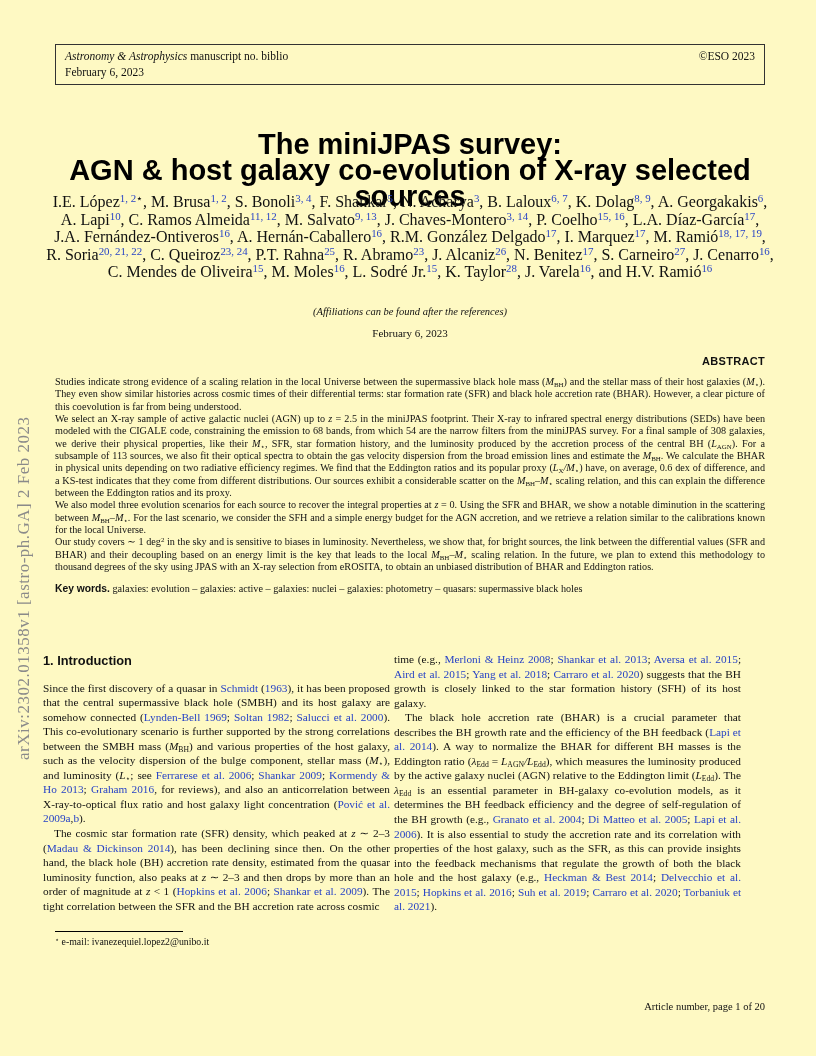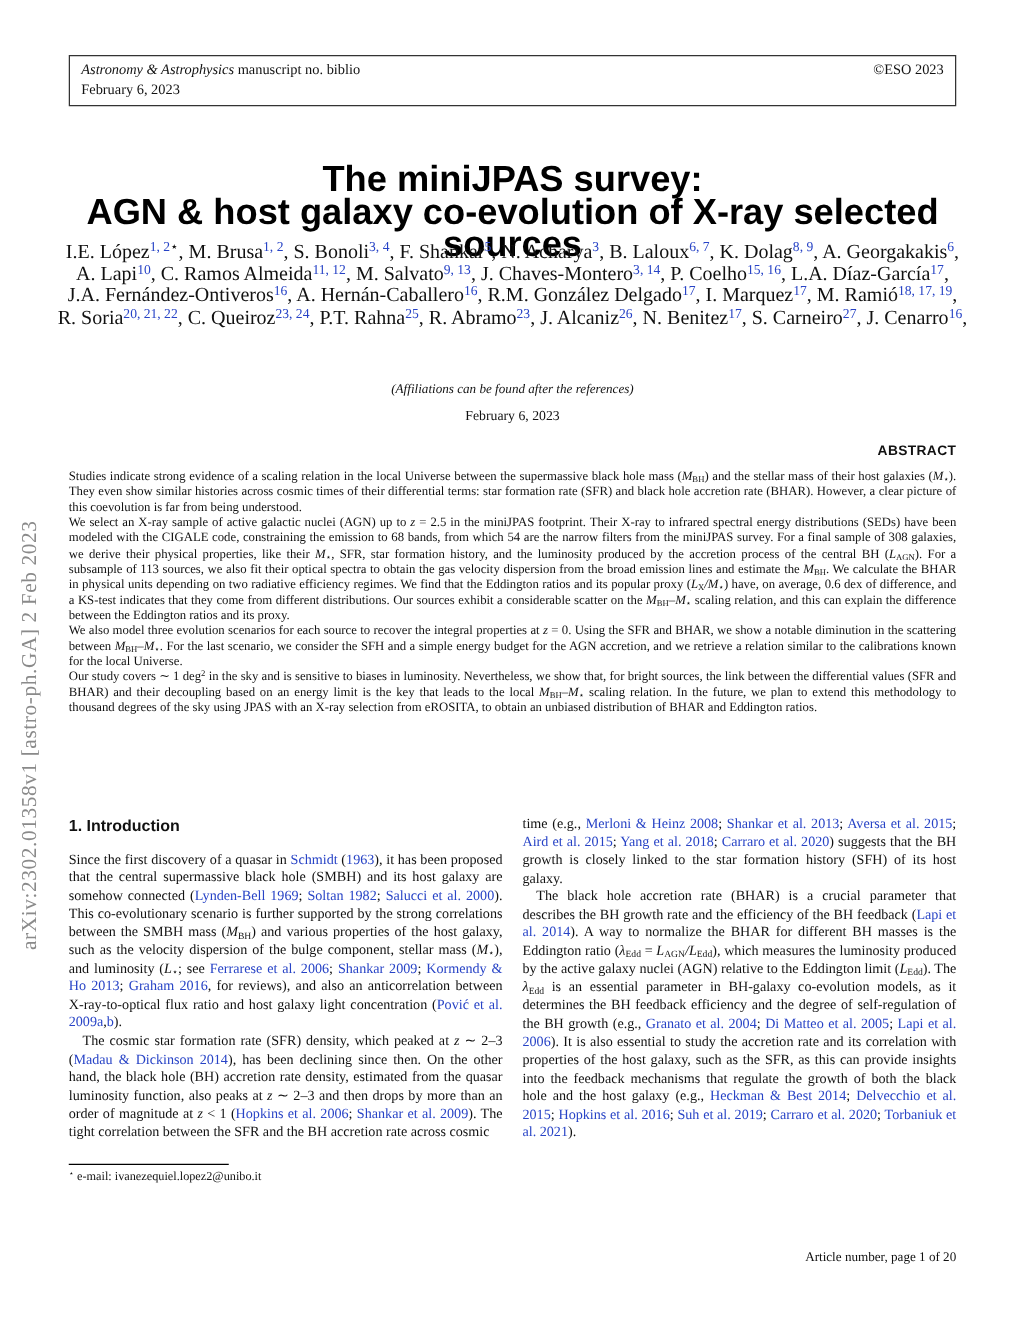--- a/index.html
+++ b/index.html
@@ -1,18 +1,18 @@
 <!DOCTYPE html>
 <html><head>
 <meta charset="utf-8">
 <style>
   html,body { margin:0; padding:0; background:#e8e8e8; }
   .page {
     position:relative; width:816px; height:1056px; margin:0 auto;
-    background:#ffffff; overflow:hidden;
+    background:#fef9c3; overflow:hidden;
     font-family:"Liberation Serif", serif; color:#111;
   }
   .cite { color:#2743C6; }
   .it { font-style:italic; }
   .math { font-style:italic; }
   sub.msub { font-size:68%; vertical-align:-0.25em; font-style:normal; line-height:0; }
   sup { font-size:68%; vertical-align:0.45em; line-height:0; }
   sup.cite { color:#2743C6; }
 
   .header-box {
@@ -51,22 +51,22 @@
     font-weight:bold; font-size:11px; letter-spacing:0.3px;
   }
   .abstract {
     position:absolute; left:55px; top:376px; width:710px;
     font-size:10.2px; line-height:12.35px; text-align:justify;
   }
   .abstract p { margin:0; }
   .keywords { margin-top:8px; text-align:left; font-size:10.2px; line-height:13px; }
   .kw-label { font-family:"Liberation Sans", sans-serif; font-weight:bold; font-size:10.3px; }
   .columns {
-    position:absolute; left:55px; top:652px; width:710px;
-    display:flex; gap:16px;
+    position:absolute; left:43px; top:652px; width:710px;
+    display:flex; gap:4px;
   }
   .col { width:347px; font-size:11.3px; line-height:14.55px; text-align:justify; }
   .sec-heading {
     font-family:"Liberation Sans", sans-serif; font-weight:bold;
     font-size:12.8px; margin:2px 0 12px 0; text-align:left;
   }
   .col p { margin:0; }
   .col p.indent { text-indent:11px; }
   .footnote {
     position:absolute; left:55px; top:931px; width:347px; font-size:9.8px; line-height:13px;
@@ -95,31 +95,36 @@
   <div class="title">
     <div>The miniJPAS survey:</div>
     <div>AGN &amp; host galaxy co-evolution of X-ray selected sources</div>
   </div>
 
   <div class="authors">
     <div><span>I.E. López</span><sup class="cite">1, 2</sup><sup>⋆</sup><span>, M. Brusa</span><sup class="cite">1, 2</sup><span>, S. Bonoli</span><sup class="cite">3, 4</sup><span>, F. Shankar</span><sup class="cite">5</sup><span>, N. Acharya</span><sup class="cite">3</sup><span>, B. Laloux</span><sup class="cite">6, 7</sup><span>, K. Dolag</span><sup class="cite">8, 9</sup><span>, A. Georgakakis</span><sup class="cite">6</sup><span>,</span></div>
     <div><span>A. Lapi</span><sup class="cite">10</sup><span>, C. Ramos Almeida</span><sup class="cite">11, 12</sup><span>, M. Salvato</span><sup class="cite">9, 13</sup><span>, J. Chaves-Montero</span><sup class="cite">3, 14</sup><span>, P. Coelho</span><sup class="cite">15, 16</sup><span>, L.A. Díaz-García</span><sup class="cite">17</sup><span>,</span></div>
     <div><span>J.A. Fernández-Ontiveros</span><sup class="cite">16</sup><span>, A. Hernán-Caballero</span><sup class="cite">16</sup><span>, R.M. González Delgado</span><sup class="cite">17</sup><span>, I. Marquez</span><sup class="cite">17</sup><span>, M. Ramió</span><sup class="cite">18, 17, 19</sup><span>,</span></div>
     <div><span>R. Soria</span><sup class="cite">20, 21, 22</sup><span>, C. Queiroz</span><sup class="cite">23, 24</sup><span>, P.T. Rahna</span><sup class="cite">25</sup><span>, R. Abramo</span><sup class="cite">23</sup><span>, J. Alcaniz</span><sup class="cite">26</sup><span>, N. Benitez</span><sup class="cite">17</sup><span>, S. Carneiro</span><sup class="cite">27</sup><span>, J. Cenarro</span><sup class="cite">16</sup><span>,</span></div>
+    <div><span>C. Mendes de Oliveira</span><sup class="cite">15</sup><span>, M. Moles</span><sup class="cite">16</sup><span>, L. Sodré Jr.</span><sup class="cite">15</sup><span>, K. Taylor</span><sup class="cite">28</sup><span>, J. Varela</span><sup class="cite">16</sup><span>, and H.V. Ramió</span><sup class="cite">16</sup></div>
   </div>
 
   <div class="affil-note">(Affiliations can be found after the references)</div>
   <div class="mid-date">February 6, 2023</div>
   <div class="abstract-label">ABSTRACT</div>
 
   <div class="abstract">
     <p><span>Studies indicate strong evidence of a scaling relation in the local Universe between the supermassive black hole mass (</span><span class="math">M</span><sub class="msub">BH</sub><span>) and the stellar mass of their host galaxies (</span><span class="math">M</span><sub class="msub">⋆</sub><span>). They even show similar histories across cosmic times of their differential terms: star formation rate (SFR) and black hole accretion rate (BHAR). However, a clear picture of this coevolution is far from being understood.</span></p>
     <p><span>We select an X-ray sample of active galactic nuclei (AGN) up to </span><span class="math">z</span><span> = 2.5 in the miniJPAS footprint. Their X-ray to infrared spectral energy distributions (SEDs) have been modeled with the CIGALE code, constraining the emission to 68 bands, from which 54 are the narrow filters from the miniJPAS survey. For a final sample of 308 galaxies, we derive their physical properties, like their </span><span class="math">M</span><sub class="msub">⋆</sub><span>, SFR, star formation history, and the luminosity produced by the accretion process of the central BH (</span><span class="math">L</span><sub class="msub">AGN</sub><span>). For a subsample of 113 sources, we also fit their optical spectra to obtain the gas velocity dispersion from the broad emission lines and estimate the </span><span class="math">M</span><sub class="msub">BH</sub><span>. We calculate the BHAR in physical units depending on two radiative efficiency regimes. We find that the Eddington ratios and its popular proxy (</span><span class="math">L</span><sub class="msub">X</sub><span class="math">/M</span><sub class="msub">⋆</sub><span>) have, on average, 0.6 dex of difference, and a KS-test indicates that they come from different distributions. Our sources exhibit a considerable scatter on the </span><span class="math">M</span><sub class="msub">BH</sub><span>–</span><span class="math">M</span><sub class="msub">⋆</sub><span> scaling relation, and this can explain the difference between the Eddington ratios and its proxy.</span></p>
     <p><span>We also model three evolution scenarios for each source to recover the integral properties at </span><span class="math">z</span><span> = 0. Using the SFR and BHAR, we show a notable diminution in the scattering between </span><span class="math">M</span><sub class="msub">BH</sub><span>–</span><span class="math">M</span><sub class="msub">⋆</sub><span>. For the last scenario, we consider the SFH and a simple energy budget for the AGN accretion, and we retrieve a relation similar to the calibrations known for the local Universe.</span></p>
     <p><span>Our study covers ∼ 1 deg</span><sup>2</sup><span> in the sky and is sensitive to biases in luminosity. Nevertheless, we show that, for bright sources, the link between the differential values (SFR and BHAR) and their decoupling based on an energy limit is the key that leads to the local </span><span class="math">M</span><sub class="msub">BH</sub><span>–</span><span class="math">M</span><sub class="msub">⋆</sub><span> scaling relation. In the future, we plan to extend this methodology to thousand degrees of the sky using JPAS with an X-ray selection from eROSITA, to obtain an unbiased distribution of BHAR and Eddington ratios.</span></p>
+    <div class="keywords">
+      <span class="kw-label">Key words.</span>
+      <span> <span>galaxies: evolution – galaxies: active – galaxies: nuclei – galaxies: photometry – quasars: supermassive black holes</span></span>
+    </div>
   </div>
 
   <div class="columns">
     <div class="col">
       <div class="sec-heading">1. Introduction</div>
       <p><span>Since the first discovery of a quasar in </span><span class="cite">Schmidt</span><span> (</span><span class="cite">1963</span><span>), it has been proposed that the central supermassive black hole (SMBH) and its host galaxy are somehow connected (</span><span class="cite">Lynden-Bell 1969</span><span>; </span><span class="cite">Soltan 1982</span><span>; </span><span class="cite">Salucci et al. 2000</span><span>). This co-evolutionary scenario is further supported by the strong correlations between the SMBH mass (</span><span class="math">M</span><sub class="msub">BH</sub><span>) and various properties of the host galaxy, such as the velocity dispersion of the bulge component, stellar mass (</span><span class="math">M</span><sub class="msub">⋆</sub><span>), and luminosity (</span><span class="math">L</span><sub class="msub">⋆</sub><span>; see </span><span class="cite">Ferrarese et al. 2006</span><span>; </span><span class="cite">Shankar 2009</span><span>; </span><span class="cite">Kormendy &amp; Ho 2013</span><span>; </span><span class="cite">Graham 2016</span><span>, for reviews), and also an anticorrelation between X-ray-to-optical flux ratio and host galaxy light concentration (</span><span class="cite">Pović et al. 2009a</span><span>,</span><span class="cite">b</span><span>).</span></p>
       <p class="indent"><span>The cosmic star formation rate (SFR) density, which peaked at </span><span class="math">z</span><span> ∼ 2–3 (</span><span class="cite">Madau &amp; Dickinson 2014</span><span>), has been declining since then. On the other hand, the black hole (BH) accretion rate density, estimated from the quasar luminosity function, also peaks at </span><span class="math">z</span><span> ∼ 2–3 and then drops by more than an order of magnitude at </span><span class="math">z</span><span> &lt; 1 (</span><span class="cite">Hopkins et al. 2006</span><span>; </span><span class="cite">Shankar et al. 2009</span><span>). The tight correlation between the SFR and the BH accretion rate across cosmic</span></p>
     </div>
     <div class="col">
       <p><span>time (e.g., </span><span class="cite">Merloni &amp; Heinz 2008</span><span>; </span><span class="cite">Shankar et al. 2013</span><span>; </span><span class="cite">Aversa et al. 2015</span><span>; </span><span class="cite">Aird et al. 2015</span><span>; </span><span class="cite">Yang et al. 2018</span><span>; </span><span class="cite">Carraro et al. 2020</span><span>) suggests that the BH growth is closely linked to the star formation history (SFH) of its host galaxy.</span></p>

